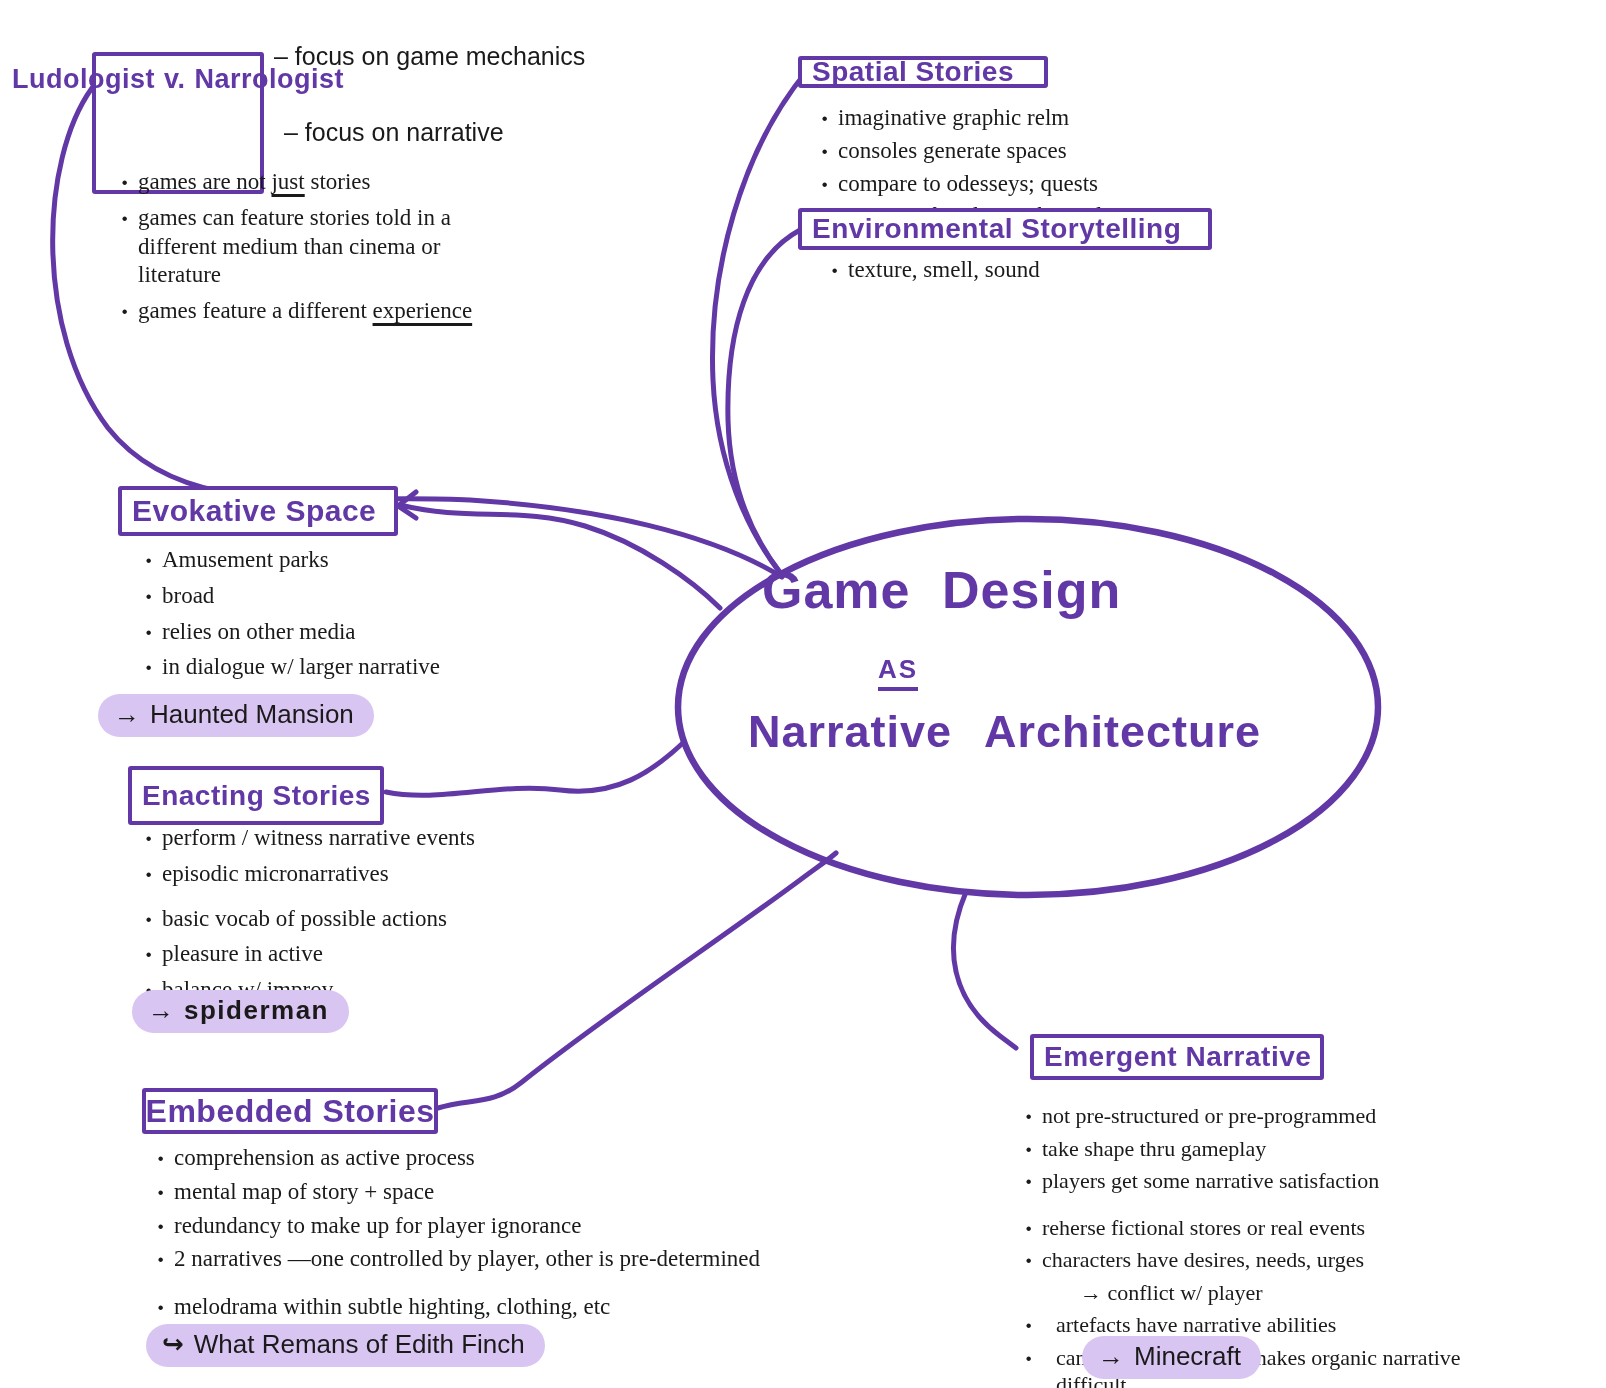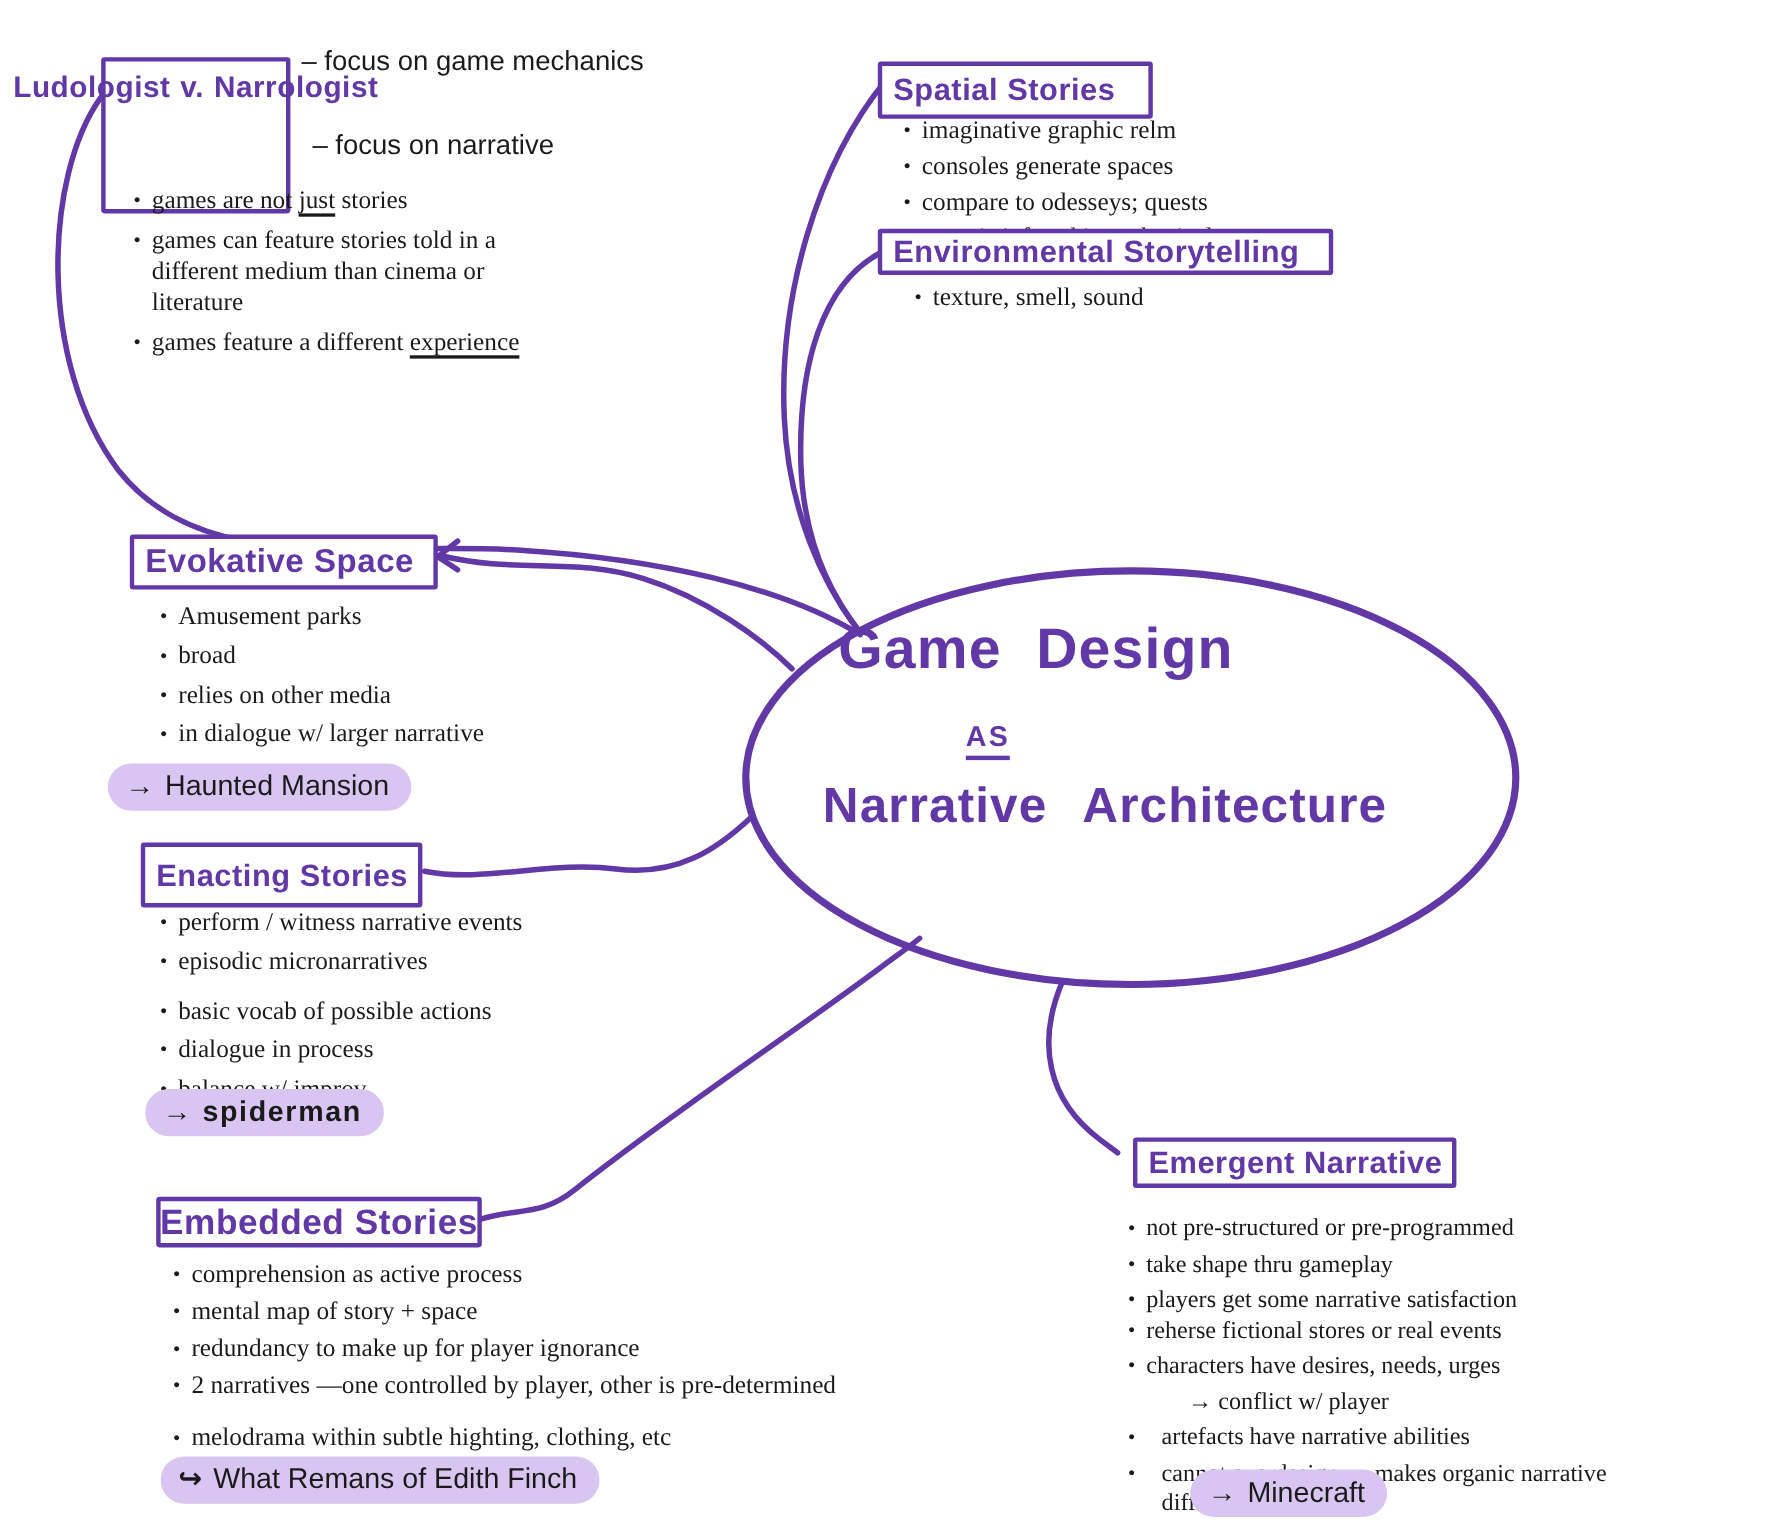--- a/index.html
+++ b/index.html
@@ -77,21 +77,21 @@
 <div class="bullets" style="left:112px;top:168px;width:390px;">
   <div class="b">
     <span>games are not </span><span class="u">just</span><span> stories</span>
   </div>
   <div class="b">games can feature stories told in a different medium than cinema or literature</div>
   <div class="b">
     <span>games feature a different </span><span class="u">experience</span>
   </div>
 </div>
 
-<div class="titlebox" style="left:798px;top:56px;width:250px;height:52px;font-size:28px;">
+<div class="titlebox" style="left:798px;top:56px;width:250px;height:32px;font-size:28px;">
   <span class="w">Spatial Stories</span>
 </div>
 <div class="bullets" style="left:812px;top:104px;width:560px;">
   <div class="b" style="margin-bottom:4px;">imaginative graphic relm</div>
   <div class="b" style="margin-bottom:4px;">consoles generate spaces</div>
   <div class="b" style="margin-bottom:4px;">compare to odesseys; quests</div>
   <div class="b" style="margin-bottom:4px;">story is infused into physical space</div>
 </div>
 
 <div class="titlebox" style="left:798px;top:208px;width:414px;height:42px;font-size:28px;">
@@ -118,21 +118,21 @@
 <div class="ctext" id="c-line2">AS</div>
 <div class="ctext" id="c-line3">Narrative Architecture</div>
 
 <div class="titlebox" style="left:128px;top:766px;width:256px;height:59px;font-size:28px;">
   <span class="w">Enacting Stories</span>
 </div>
 <div class="bullets" style="left:136px;top:824px;width:520px;">
   <div class="b">perform / witness narrative events</div>
   <div class="b">episodic micronarratives</div>
   <div class="b gap">basic vocab of possible actions</div>
-  <div class="b">dialogue in process</div>
+  <div class="b">pleasure in active</div>
   <div class="b">balance w/ improv</div>
 </div>
 <div class="pill bold" style="left:132px;top:990px;">
   <span class="arr">→</span><span class="lbl">spiderman</span>
 </div>
 
 <div class="titlebox" style="left:142px;top:1088px;width:296px;height:46px;font-size:32px;justify-content:center;">
   <span class="w">Embedded Stories</span>
 </div>
 <div class="bullets" style="left:148px;top:1144px;width:700px;">
@@ -145,21 +145,21 @@
 <div class="pill" style="left:146px;top:1324px;">
   <span class="arr">↪</span><span class="lbl">What Remans of Edith Finch</span>
 </div>
 
 <div class="titlebox" style="left:1030px;top:1034px;width:294px;height:46px;font-size:28px;">
   <span class="w">Emergent Narrative</span>
 </div>
 <div class="bullets" style="left:1016px;top:1102px;width:580px;">
   <div class="b" style="font-size:22px;margin-bottom:5px;">not pre-structured or pre-programmed</div>
   <div class="b" style="font-size:22px;margin-bottom:5px;">take shape thru gameplay</div>
-  <div class="b" style="font-size:22px;margin-bottom:0;">players get some narrative satisfaction</div>
+  <div class="b" style="font-size:22px;margin-bottom:19px;">players get some narrative satisfaction</div>
   <div class="b" style="font-size:22px;margin-bottom:5px;">reherse fictional stores or real events</div>
   <div class="b" style="font-size:22px;margin-bottom:5px;">characters have desires, needs, urges</div>
   <div class="b nodot" style="font-size:22px;margin-bottom:5px;">→ conflict w/ player</div>
   <div class="b" style="font-size:22px;margin-bottom:5px;padding-left:40px;">artefacts have narrative abilities</div>
   <div class="b" style="font-size:22px;margin-bottom:5px;padding-left:40px;width:470px;">cannot overdesign → makes organic narrative difficult</div>
 </div>
 <div class="pill" style="left:1082px;top:1336px;">
   <span class="arr">→</span><span class="lbl">Minecraft</span>
 </div>
 

